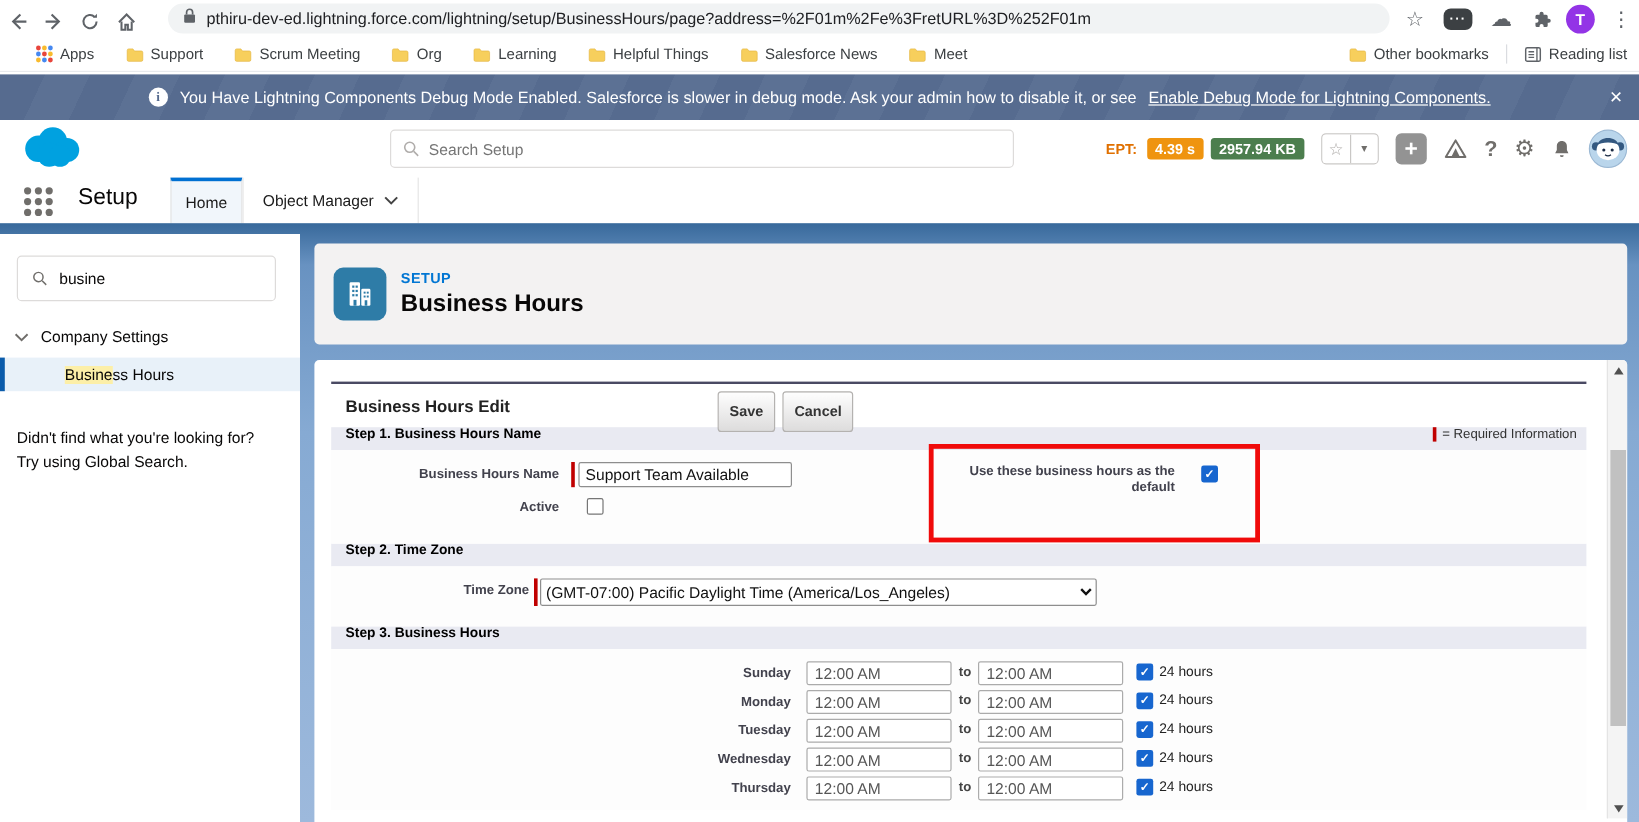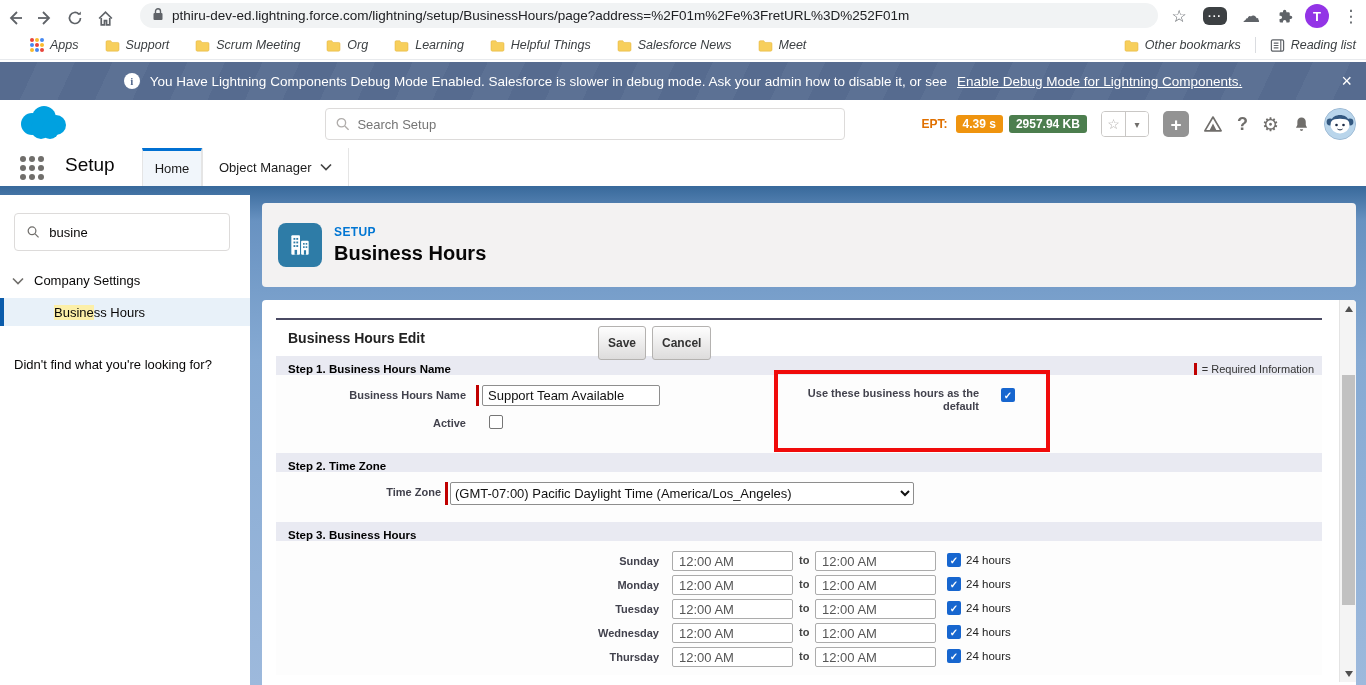--- a/index.html
+++ b/index.html
@@ -9,21 +9,21 @@
   
   .cbar { position:absolute; top:0; left:0; width:1366px; height:31px; background:#fff; display:flex; align-items:flex-end; }
   .cbar .navico { width:30px; height:26px; display:flex; align-items:center; justify-content:center; color:#5f6368; }
   .urlpill { position:absolute; left:140px; top:3px; width:1018px; height:25px; background:#f1f3f4; border-radius:13px; display:flex; align-items:center; padding:0 12px; }
   .urltext { font-size:13.5px; color:#202124; margin-left:8px; white-space:nowrap; overflow:hidden; }
   .cico { position:absolute; top:3px; width:26px; height:26px; display:flex; align-items:center; justify-content:center; color:#5f6368; font-size:16px; }
   .extdots { background:#3c4043; color:#fff; border-radius:6px; width:24px; height:18px; font-size:11px; font-weight:bold; letter-spacing:1px; display:flex; align-items:center; justify-content:center; }
   .pavatar { width:24px; height:24px; border-radius:50%; background:#9334e6; color:#fff; font-size:13px; font-weight:bold; display:flex; align-items:center; justify-content:center; }
 
   
-  .bbar { position:absolute; top:31px; left:0; width:1366px; height:29px; background:#fff; border-bottom:1px solid #e8eaed; display:flex; align-items:center; font-size:12.5px; color:#3c4043;font-style:italic; }
+  .bbar { position:absolute; top:31px; left:0; width:1366px; height:29px; background:#fff; border-bottom:1px solid #e8eaed; display:flex; align-items:center; font-size:12.5px; color:#3c4043; }
   .bitem { display:flex; align-items:center; gap:6px; margin-left:26px; white-space:nowrap; }
   .appsgrid { display:grid; grid-template-columns:repeat(3,4px); grid-gap:1px; }
   .appsgrid i { width:4px; height:4px; border-radius:50%; }
   .bright { position:absolute; right:10px; display:flex; align-items:center; gap:8px;padding-left:22px; }
   .bsep { width:1px; height:16px; background:#dadce0; margin:0 6px; }
 
   
   .banner { position:absolute; top:62px; left:0; width:1366px; height:38px;
     background:repeating-linear-gradient(115deg,#566b8f 0 34px,#5c7194 34px 68px);
     display:flex; align-items:center; justify-content:center; gap:10px; color:#fff; font-size:13.5px; }
@@ -83,21 +83,21 @@
   .tri-up { width:0; height:0; border-left:4px solid transparent; border-right:4px solid transparent; border-bottom:6px solid #505050; }
   .tri-dn { width:0; height:0; border-left:4px solid transparent; border-right:4px solid transparent; border-top:6px solid #505050; }
   .sb-thumb { position:absolute; left:2px; top:75px; width:13px; height:230px; background:#c1c1c1; }
 
   
   .formblock { position:absolute; left:4px; top:18px; width:1046px; border-top:2px solid #4a4a63; background:#fff; }
   .titlerow { position:relative; height:36px; display:flex; align-items:center; }
   .formtitle { font-size:14px; font-weight:bold; color:#222; padding-left:12px; }
   .btngroup { position:absolute; left:322px; top:6px; display:flex; gap:6px; }
   .sfbtn { font-size:12px; font-weight:bold; color:#333; background:linear-gradient(#fefefe,#dddcdc); border:1px solid #b4b2b0; border-radius:3px; padding:9px 9px; cursor:pointer; font-family:"Liberation Sans",sans-serif; }
-  .stephdr { height:19px; background:#e9eaf2; display:flex; align-items:flex-end; font-size:11.5px; font-weight:bold; color:#000; padding:0 8px 0 12px; }
+  .stephdr { height:19px; background:#e9eaf2; display:flex; align-items:flex-start; font-size:11.5px; font-weight:bold; color:#000; padding:0 8px 0 12px; }
   .reqnote { margin-left:auto; display:flex; align-items:center; gap:5px; font-size:11px; font-weight:normal; color:#333; }
   .reqbar { display:inline-block; width:3px; height:12px; background:#c00000; }
   .stepbody { position:relative; background:#fdfdfd; }
   .flabel { position:absolute; font-size:11px; font-weight:bold; color:#42424d; text-align:right; }
   .reqmark { position:absolute; width:3px; background:#c00000; }
   .sfin { position:absolute; height:21px; border:1px solid #8e8e8e; border-radius:2px; font-size:13px; color:#111; padding:0 5px; font-family:"Liberation Sans",sans-serif; background:#fff; }
   .timein { position:absolute; height:20px; width:121px; border:1px solid #ababab; border-radius:2px; font-size:13px; color:#565656; padding:0 6px; font-family:"Liberation Sans",sans-serif; background:#fff; }
   .chk { width:14px; height:14px; border-radius:2px; background:#1766cf; color:#fff; font-size:10px; font-weight:bold; display:flex; align-items:center; justify-content:center; cursor:pointer; }
   .chk.off { background:#fff; border:1px solid #767676; }
   .redbox { position:absolute; left:498px; top:-5px; width:276px; height:82px; border:4px solid #f00b0b; pointer-events:none; z-index:3; }
@@ -343,20 +343,21 @@
         <svg width="12" height="8" viewBox="0 0 12 8">
             <path d="M1 1.5 6 6.5 11 1.5" fill="none" stroke="#706e6b" stroke-width="1.6"></path>
           </svg>
         <span>Company Settings</span>
       </div>
       <div class="sbitem">
         <span><mark>Busine</mark><span>ss Hours</span></span>
       </div>
       <div class="sbhelp">
         <div>Didn't find what you're looking for?</div>
+        <div>Try using Global Search.</div>
       </div>
     </aside>
 
     <div class="main">
 
       <div class="pghdr">
         <div class="pgicon">
           <svg width="26" height="26" viewBox="0 0 24 24">
               <rect x="4" y="3" width="8" height="18" rx="1" fill="#fff"></rect>
               <rect x="13" y="8" width="7" height="13" rx="1" fill="#fff"></rect>

